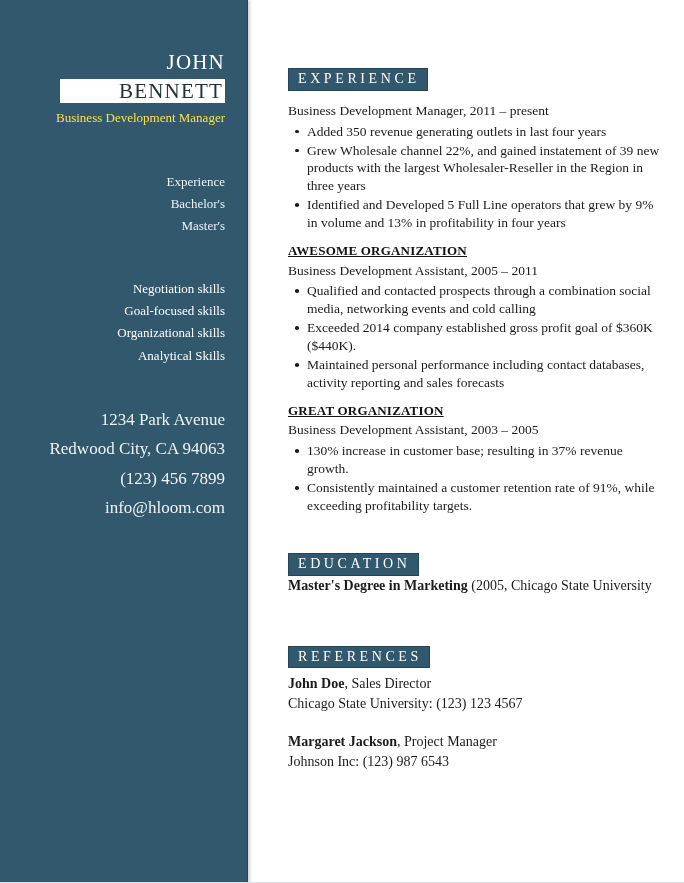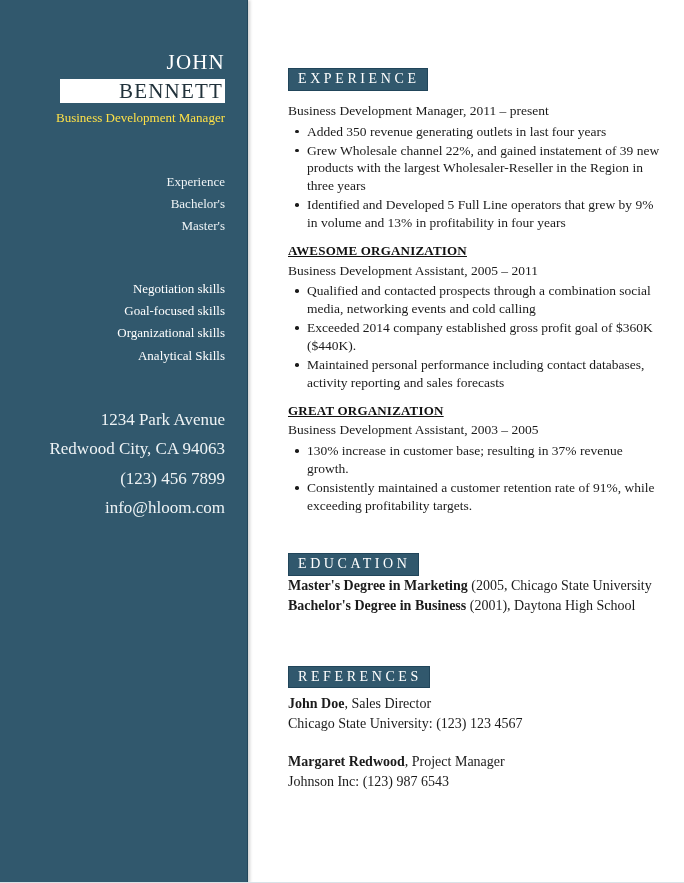--- a/index.html
+++ b/index.html
@@ -267,37 +267,34 @@
         </ul>
       </div>
     </section>
 
     <section class="section gap-education">
       <div class="section-head">EDUCATION</div>
 
       <div class="edu-line">
         <b>Master's Degree in Marketing</b><span>&nbsp;</span><span>(2005, Chicago State University</span>
       </div>
-      <div class="edu-line">
-        <b>Bachelor's Degree in Business</b><span>&nbsp;</span><span>(2001), Daytona High School</span>
-      </div>
     </section>
 
     <section class="section gap-references">
       <div class="section-head">REFERENCES</div>
 
       <div class="ref-block">
         <div class="ref-line">
           <b>John Doe</b><span>, Sales Director</span>
         </div>
         <div class="ref-line">Chicago State University: (123) 123 4567</div>
       </div>
 
       <div class="ref-block second">
         <div class="ref-line">
-          <b>Margaret Redwood</b><span>, Project Manager</span>
+          <b>Margaret Jackson</b><span>, Project Manager</span>
         </div>
         <div class="ref-line">Johnson Inc: (123) 987 6543</div>
       </div>
     </section>
 
   </main>
 </div>
 
 </body></html>

